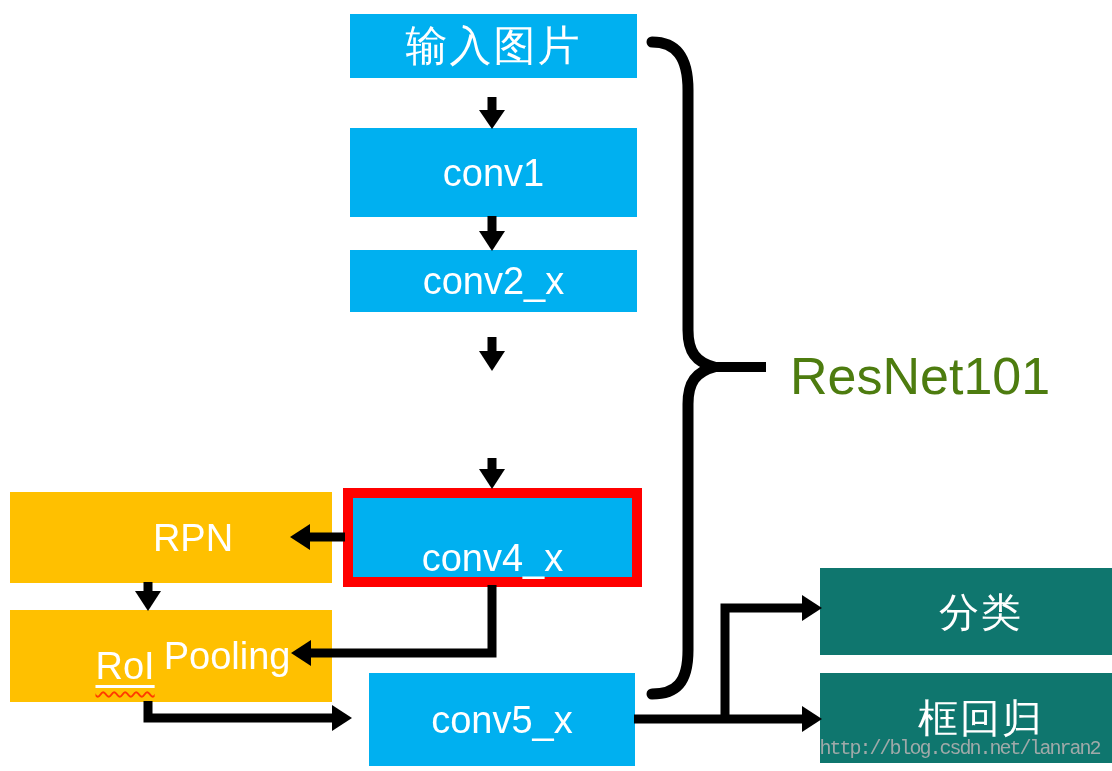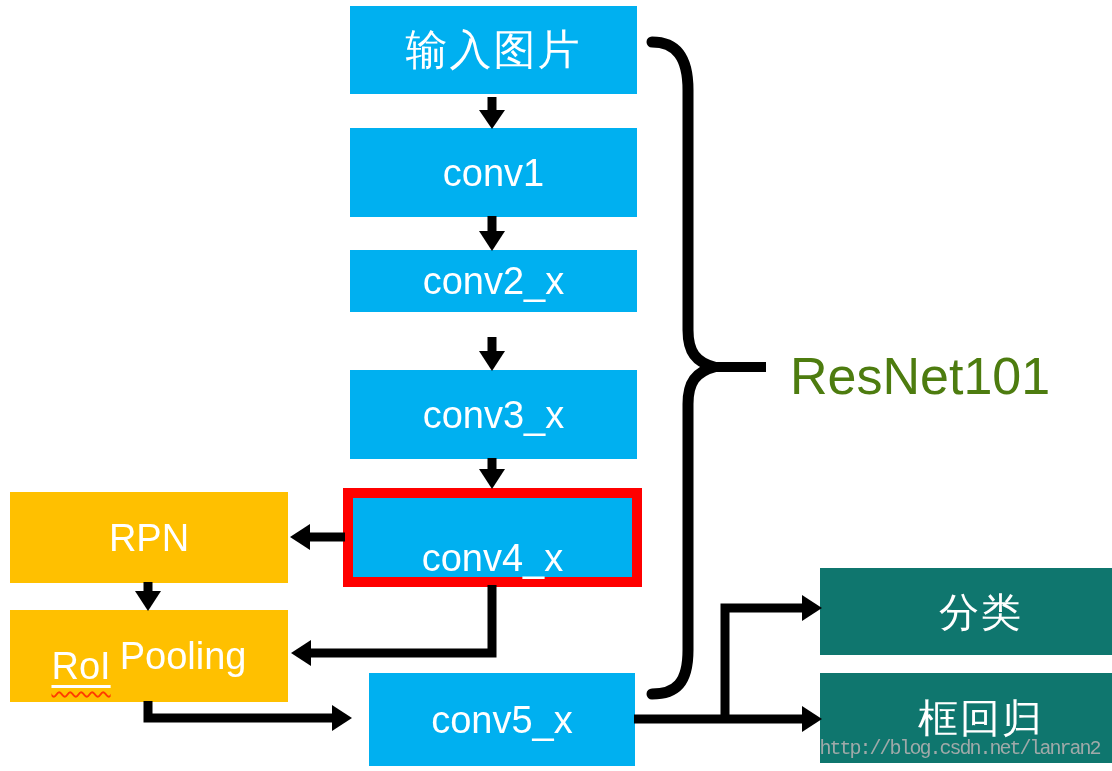--- a/index.html
+++ b/index.html
@@ -15,21 +15,21 @@
     position: absolute;
     display: flex;
     align-items: center;
     justify-content: center;
     color: #ffffff;
     text-align: center;
     line-height: 1;
   }
   .blue   { background: #00B0F0; font-size: 38px; }
   .cjk-lg { font-size: 42px; letter-spacing: 2px; }
-  .orange { background: #FFC000; font-size: 38px; }
+  .orange { background: #FFC000; font-size: 38px; padding-left: 44px; }
   .green  { background: #0f766e; font-size: 40px; letter-spacing: 2px; padding-left: 20px; }
   .conv4-highlight {
     left: 343px; top: 488px; width: 299px; height: 99px;
     box-sizing: border-box;
     border: 10px solid #FF0000;
     background: #00B0F0;
     font-size: 38px;
     align-items: flex-end;
   }
   .roi-underline {
@@ -71,35 +71,32 @@
   svg .stroke { stroke: #000000; stroke-width: 9; fill: none; }
   svg .head   { fill: #000000; stroke: none; }
   svg .brace  { stroke: #000000; stroke-width: 11; fill: none; stroke-linecap: round; }
   svg .tick   { stroke: #000000; stroke-width: 10; fill: none; }
 </style>
 </head>
 <body>
 
 <div class="canvas">
 
-  <div class="node blue cjk-lg" style="left:350px;top:6px;width:287px;height:88px">
+  <div class="node blue cjk-lg" style="left:350px;top:14px;width:287px;height:64px">
     <span>输入图片</span>
   </div>
 
   <div class="node blue" style="left:350px;top:128px;width:287px;height:89px">
     <span>conv1</span>
   </div>
 
   <div class="node blue" style="left:350px;top:250px;width:287px;height:62px">
     <span>conv2_x</span>
   </div>
 
-  <div class="node blue" style="left:350px;top:370px;width:287px;height:89px">
-    <span>conv3_x</span>
-  </div>
 
   <div class="node conv4-highlight">
     <span>conv4_x</span>
   </div>
 
   <div class="node blue" style="left:369px;top:673px;width:266px;height:93px">
     <span>conv5_x</span>
   </div>
 
   <div class="node orange" style="left:10px;top:492px;width:278px;height:91px">

